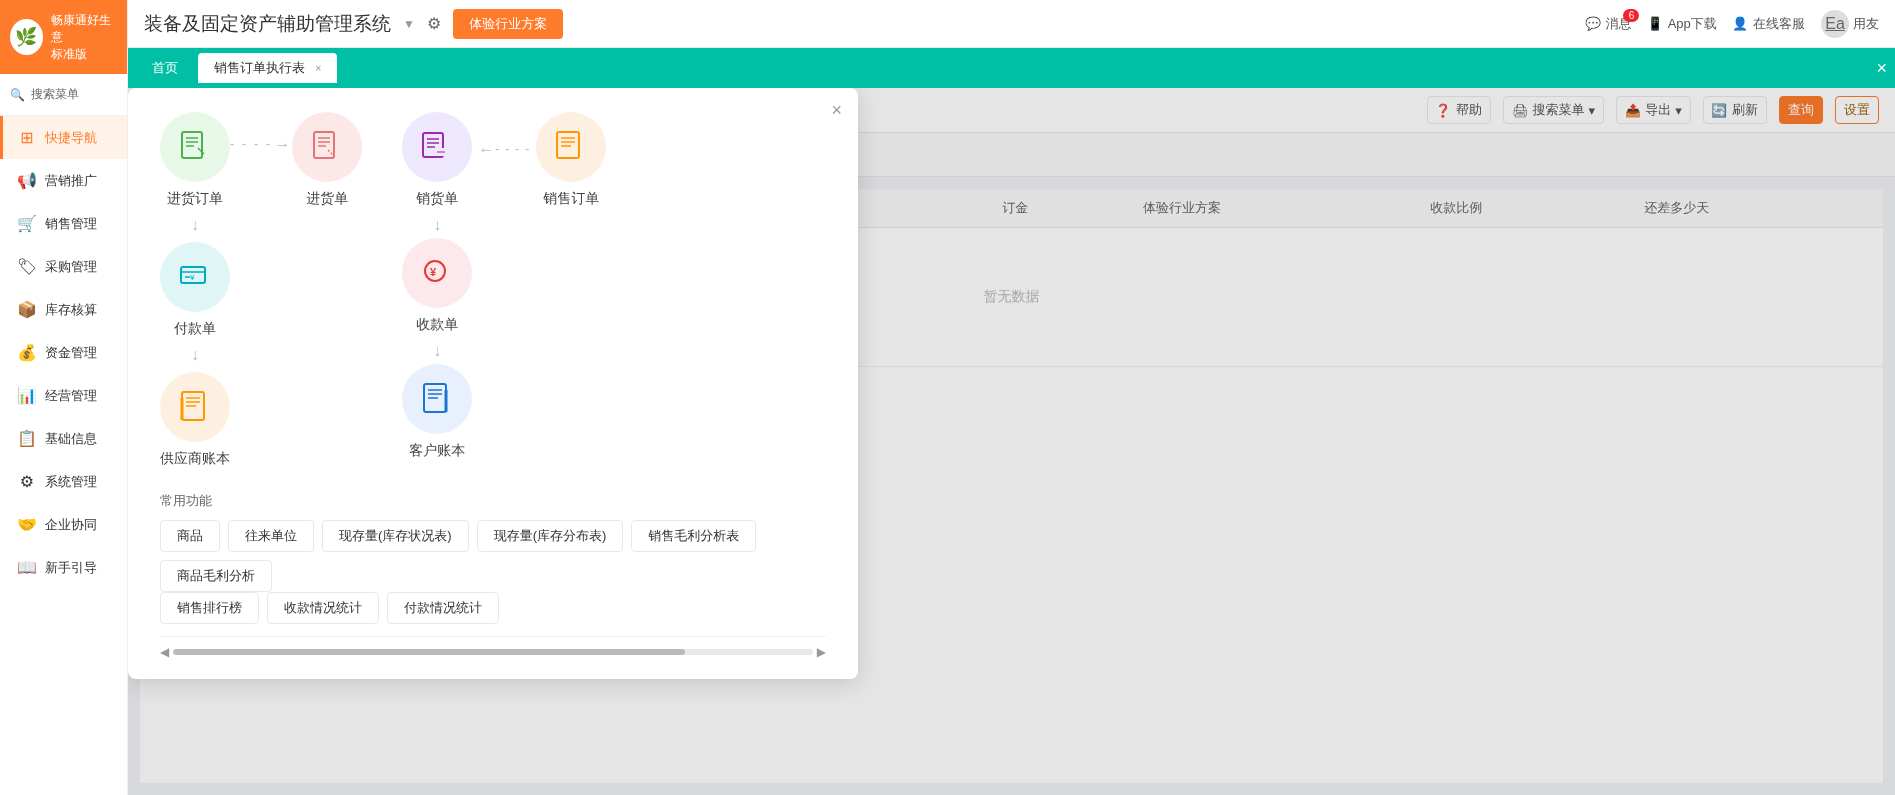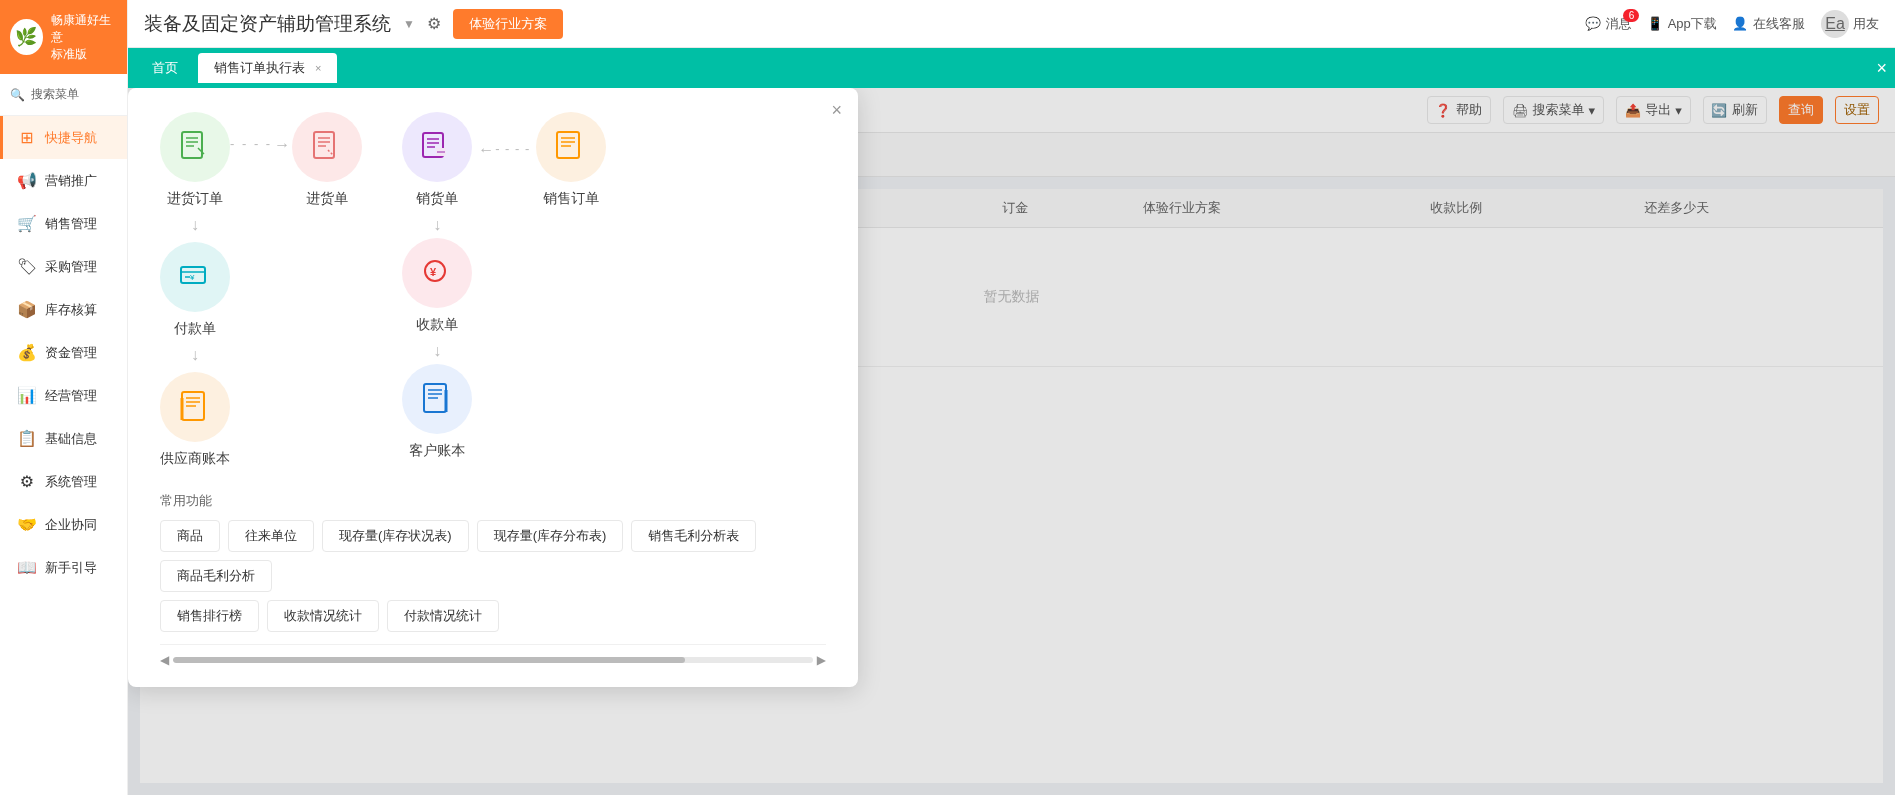--- a/index.html
+++ b/index.html
@@ -414,21 +414,21 @@
           <div class="common-functions">
             <div class="common-title">常用功能</div>
             <div class="function-buttons">
               <button class="func-btn">商品</button>
               <button class="func-btn">往来单位</button>
               <button class="func-btn">现存量(库存状况表)</button>
               <button class="func-btn">现存量(库存分布表)</button>
               <button class="func-btn">销售毛利分析表</button>
               <button class="func-btn">商品毛利分析</button>
             </div>
-            <div class="function-buttons" style="margin-top:8px;">
+            <div class="function-buttons" style="margin-top:0;">
               <button class="func-btn">销售排行榜</button>
               <button class="func-btn">收款情况统计</button>
               <button class="func-btn">付款情况统计</button>
             </div>
           </div>
 
           <div class="modal-scrollbar">
             <span class="scroll-arrow">◀</span>
             <div class="scroll-track">
               <div class="scroll-thumb"></div>

